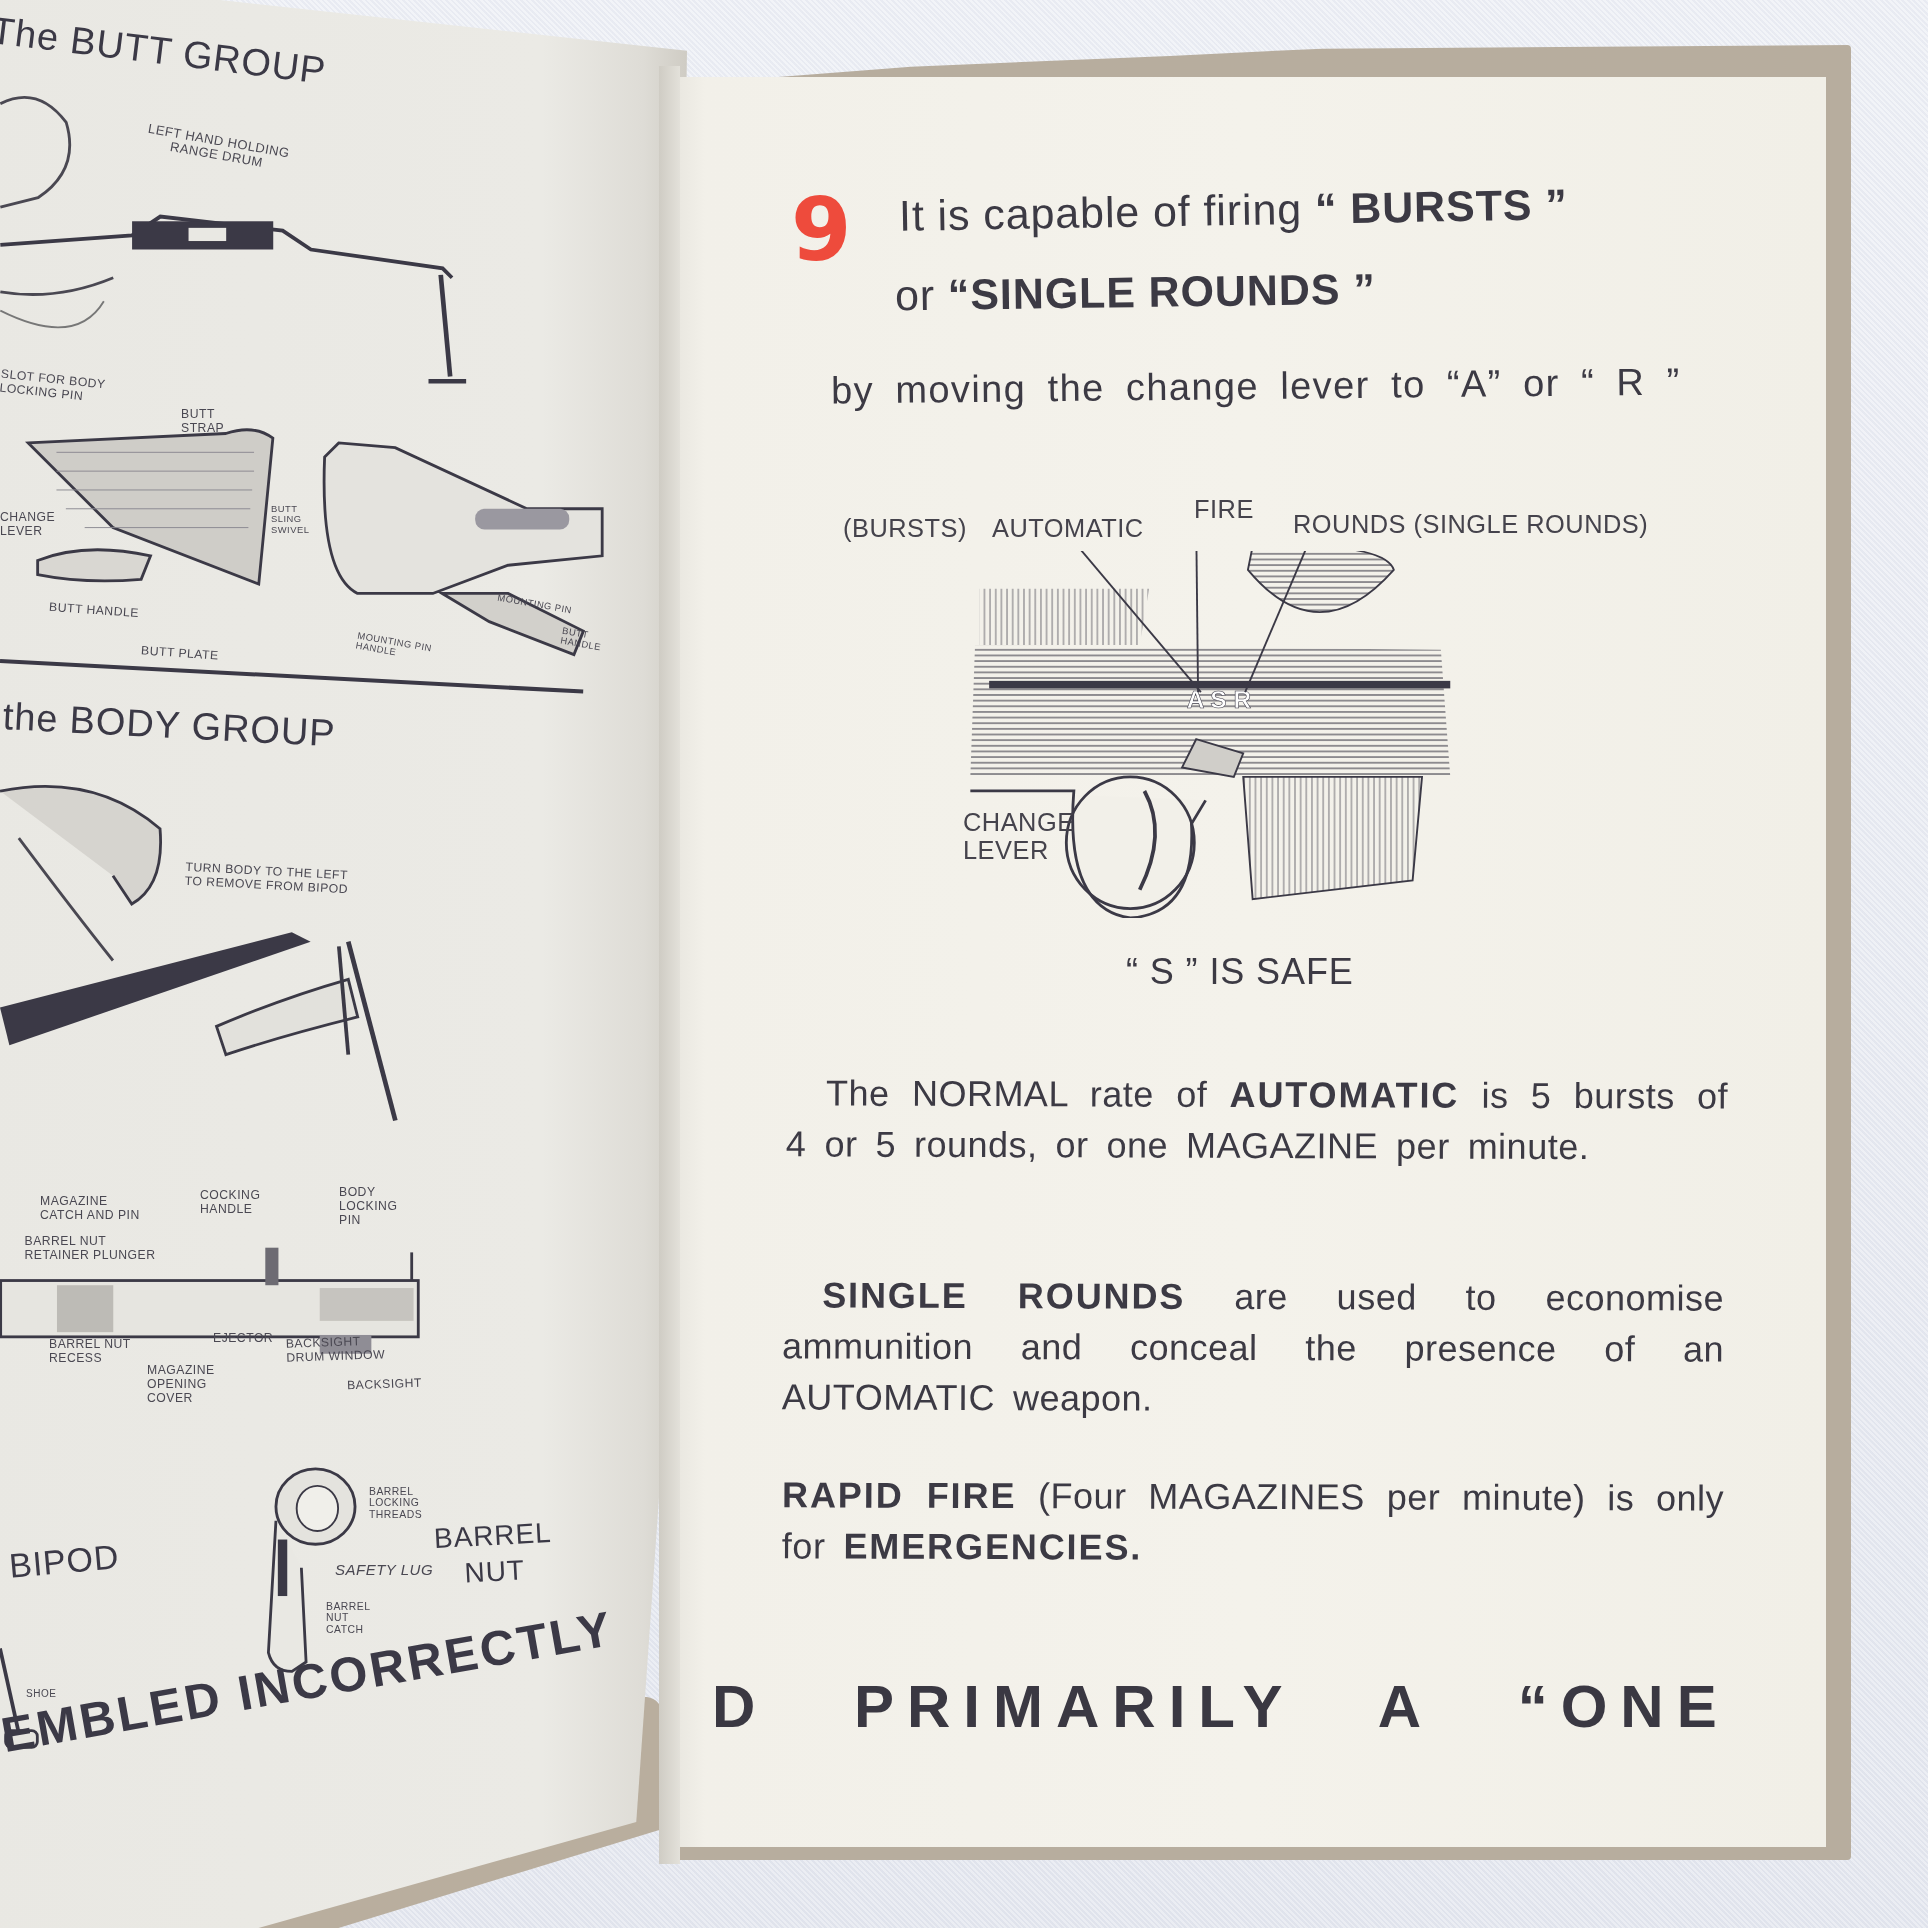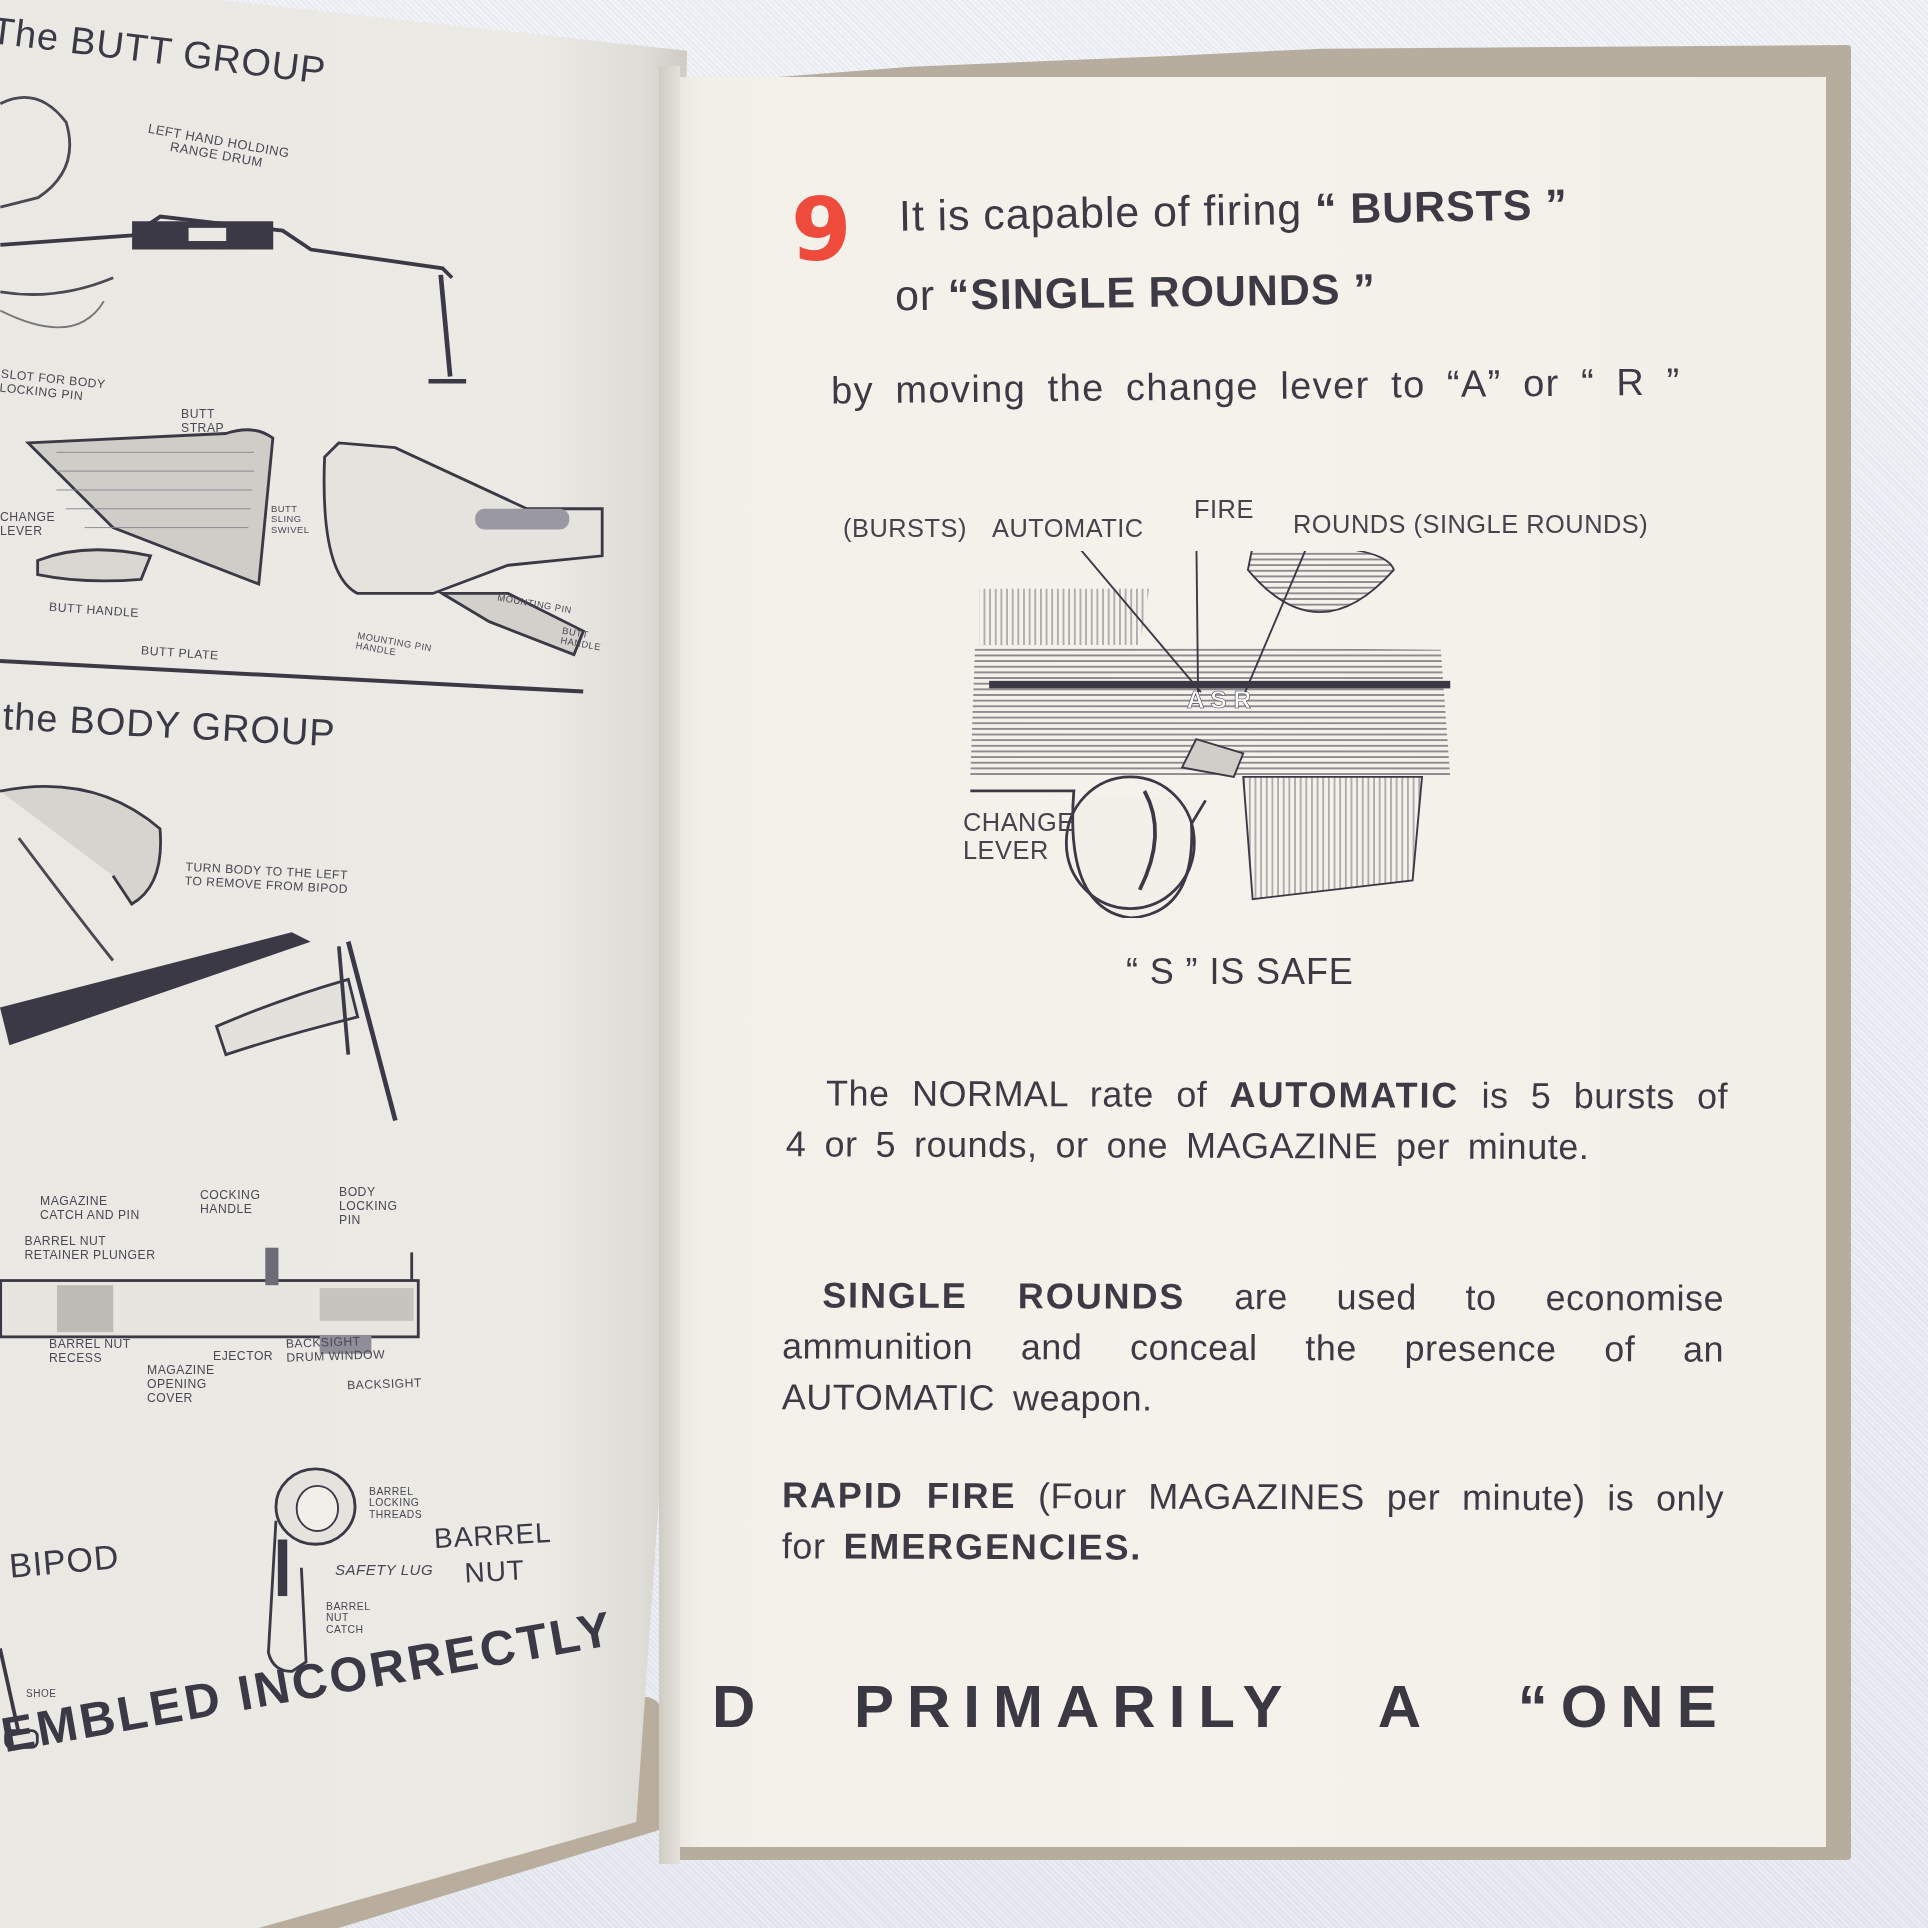--- a/index.html
+++ b/index.html
@@ -150,21 +150,21 @@
 CATCH AND PIN</div>
   <div class="lp-label" style="left:200px; top:1188px;">COCKING
 HANDLE</div>
   <div class="lp-label" style="left:339px; top:1185px;">BODY
 LOCKING
 PIN</div>
   <div class="lp-label" style="left:24.5px; top:1234px;">BARREL NUT
 RETAINER PLUNGER</div>
   <div class="lp-label" style="left:49px; top:1337px;">BARREL NUT
 RECESS</div>
-  <div class="lp-label" style="left:213px; top:1331px;margin-top:18px;">EJECTOR</div>
+  <div class="lp-label" style="left:213px; top:1331px;">EJECTOR</div>
   <div class="lp-label" style="left:147px; top:1363px;">MAGAZINE
 OPENING
 COVER</div>
   <div class="lp-label" style="left:286px; top:1335px; transform: rotate(-2deg);">BACKSIGHT
 DRUM WINDOW</div>
   <div class="lp-label" style="left:347px; top:1377px; transform: rotate(-2deg);">BACKSIGHT</div>
 
   <div class="lp-heading" style="left:9.4px; top:1542px; font-size:34px; transform: rotate(-5deg);">BIPOD</div>
   <svg class="sketch" style="left:0; top:1648px;" width="56" height="113" viewBox="0 0 60 120">
     <line x1="0" y1="0" x2="20" y2="90" stroke="#3b3946" stroke-width="4"></line>

